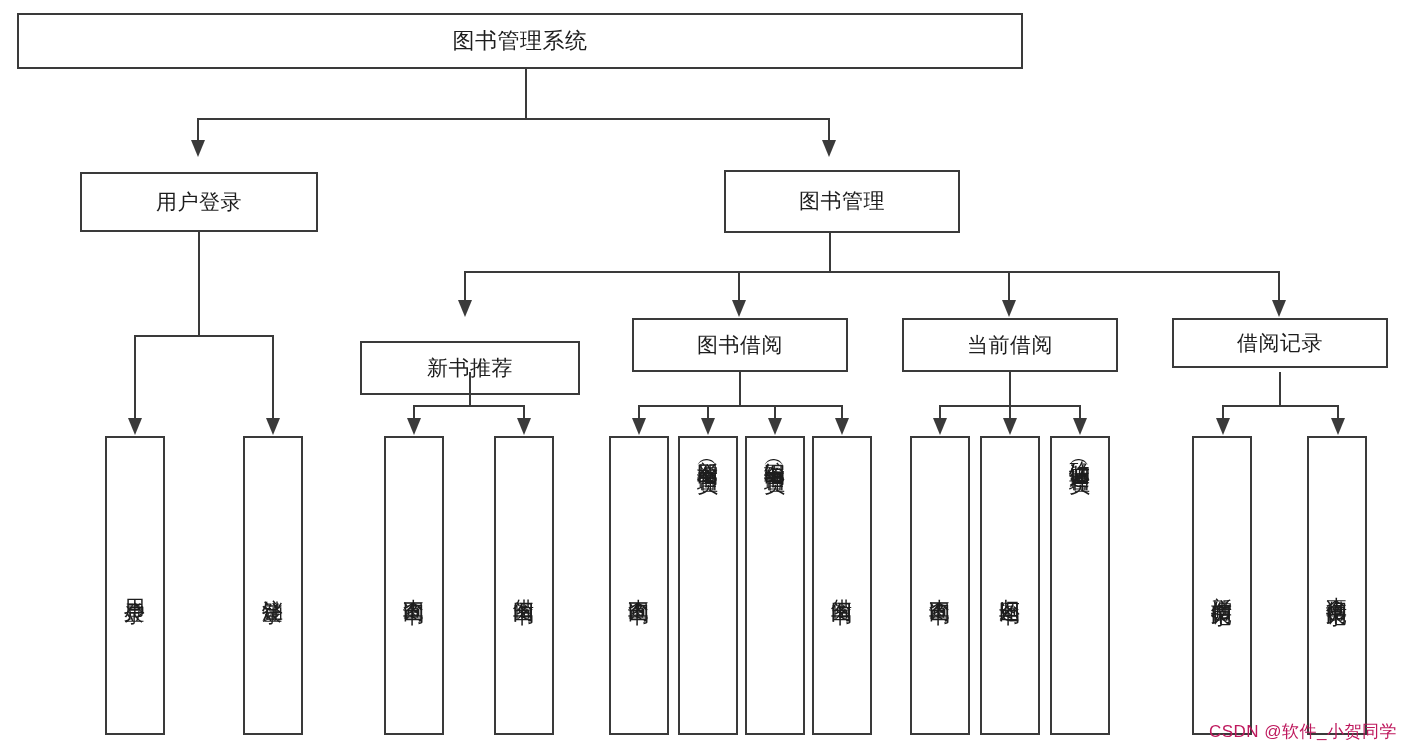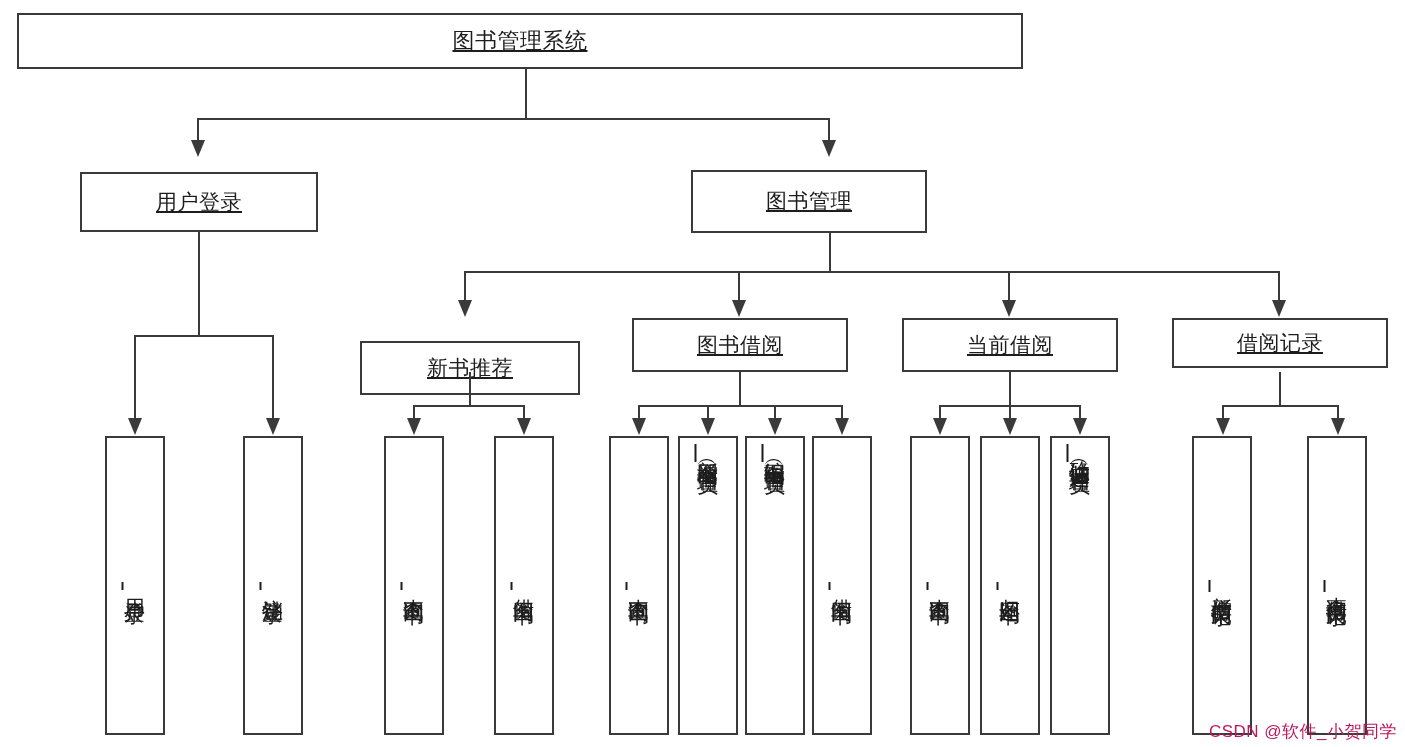--- a/index.html
+++ b/index.html
@@ -18,21 +18,20 @@
   
   .node{
     position:absolute;
     box-sizing:border-box;
     background:#ffffff;
     border:2px solid #3a3a3a;
     display:flex;
     align-items:center;
     justify-content:center;
     color:#1d1d1d;
-    text-decoration:underline;
   }
   .node .label{
     display:block;
     text-align:center;
     line-height:1.18;
     white-space:pre-line;
   }
   
   .node.h .label{
     font-size:21px;
@@ -99,21 +98,21 @@
   <div class="ln v" style="left:197px;top:118px;width:2px;height:23px;"></div>
   <div class="arrow" style="left:191px;top:140px;"></div>
 
   <div class="ln v" style="left:828px;top:118px;width:2px;height:23px;"></div>
   <div class="arrow" style="left:822px;top:140px;"></div>
 
   <div class="node h" style="left:80px;top:172px;width:238px;height:60px;">
     <span class="label">用户登录</span>
   </div>
 
-  <div class="node h" style="left:691px;top:170px;width:236px;height:63px;">
+  <div class="node h" style="left:724px;top:170px;width:236px;height:63px;">
     <span class="label">图书管理</span>
   </div>
 
   <div class="ln v" style="left:198px;top:232px;width:2px;height:104px;"></div>
   <div class="ln h" style="left:134px;top:335px;width:140px;height:2px;"></div>
   <div class="ln v" style="left:134px;top:335px;width:2px;height:84px;"></div>
   <div class="arrow" style="left:128px;top:418px;"></div>
   <div class="ln v" style="left:272px;top:335px;width:2px;height:84px;"></div>
   <div class="arrow" style="left:266px;top:418px;"></div>
 

